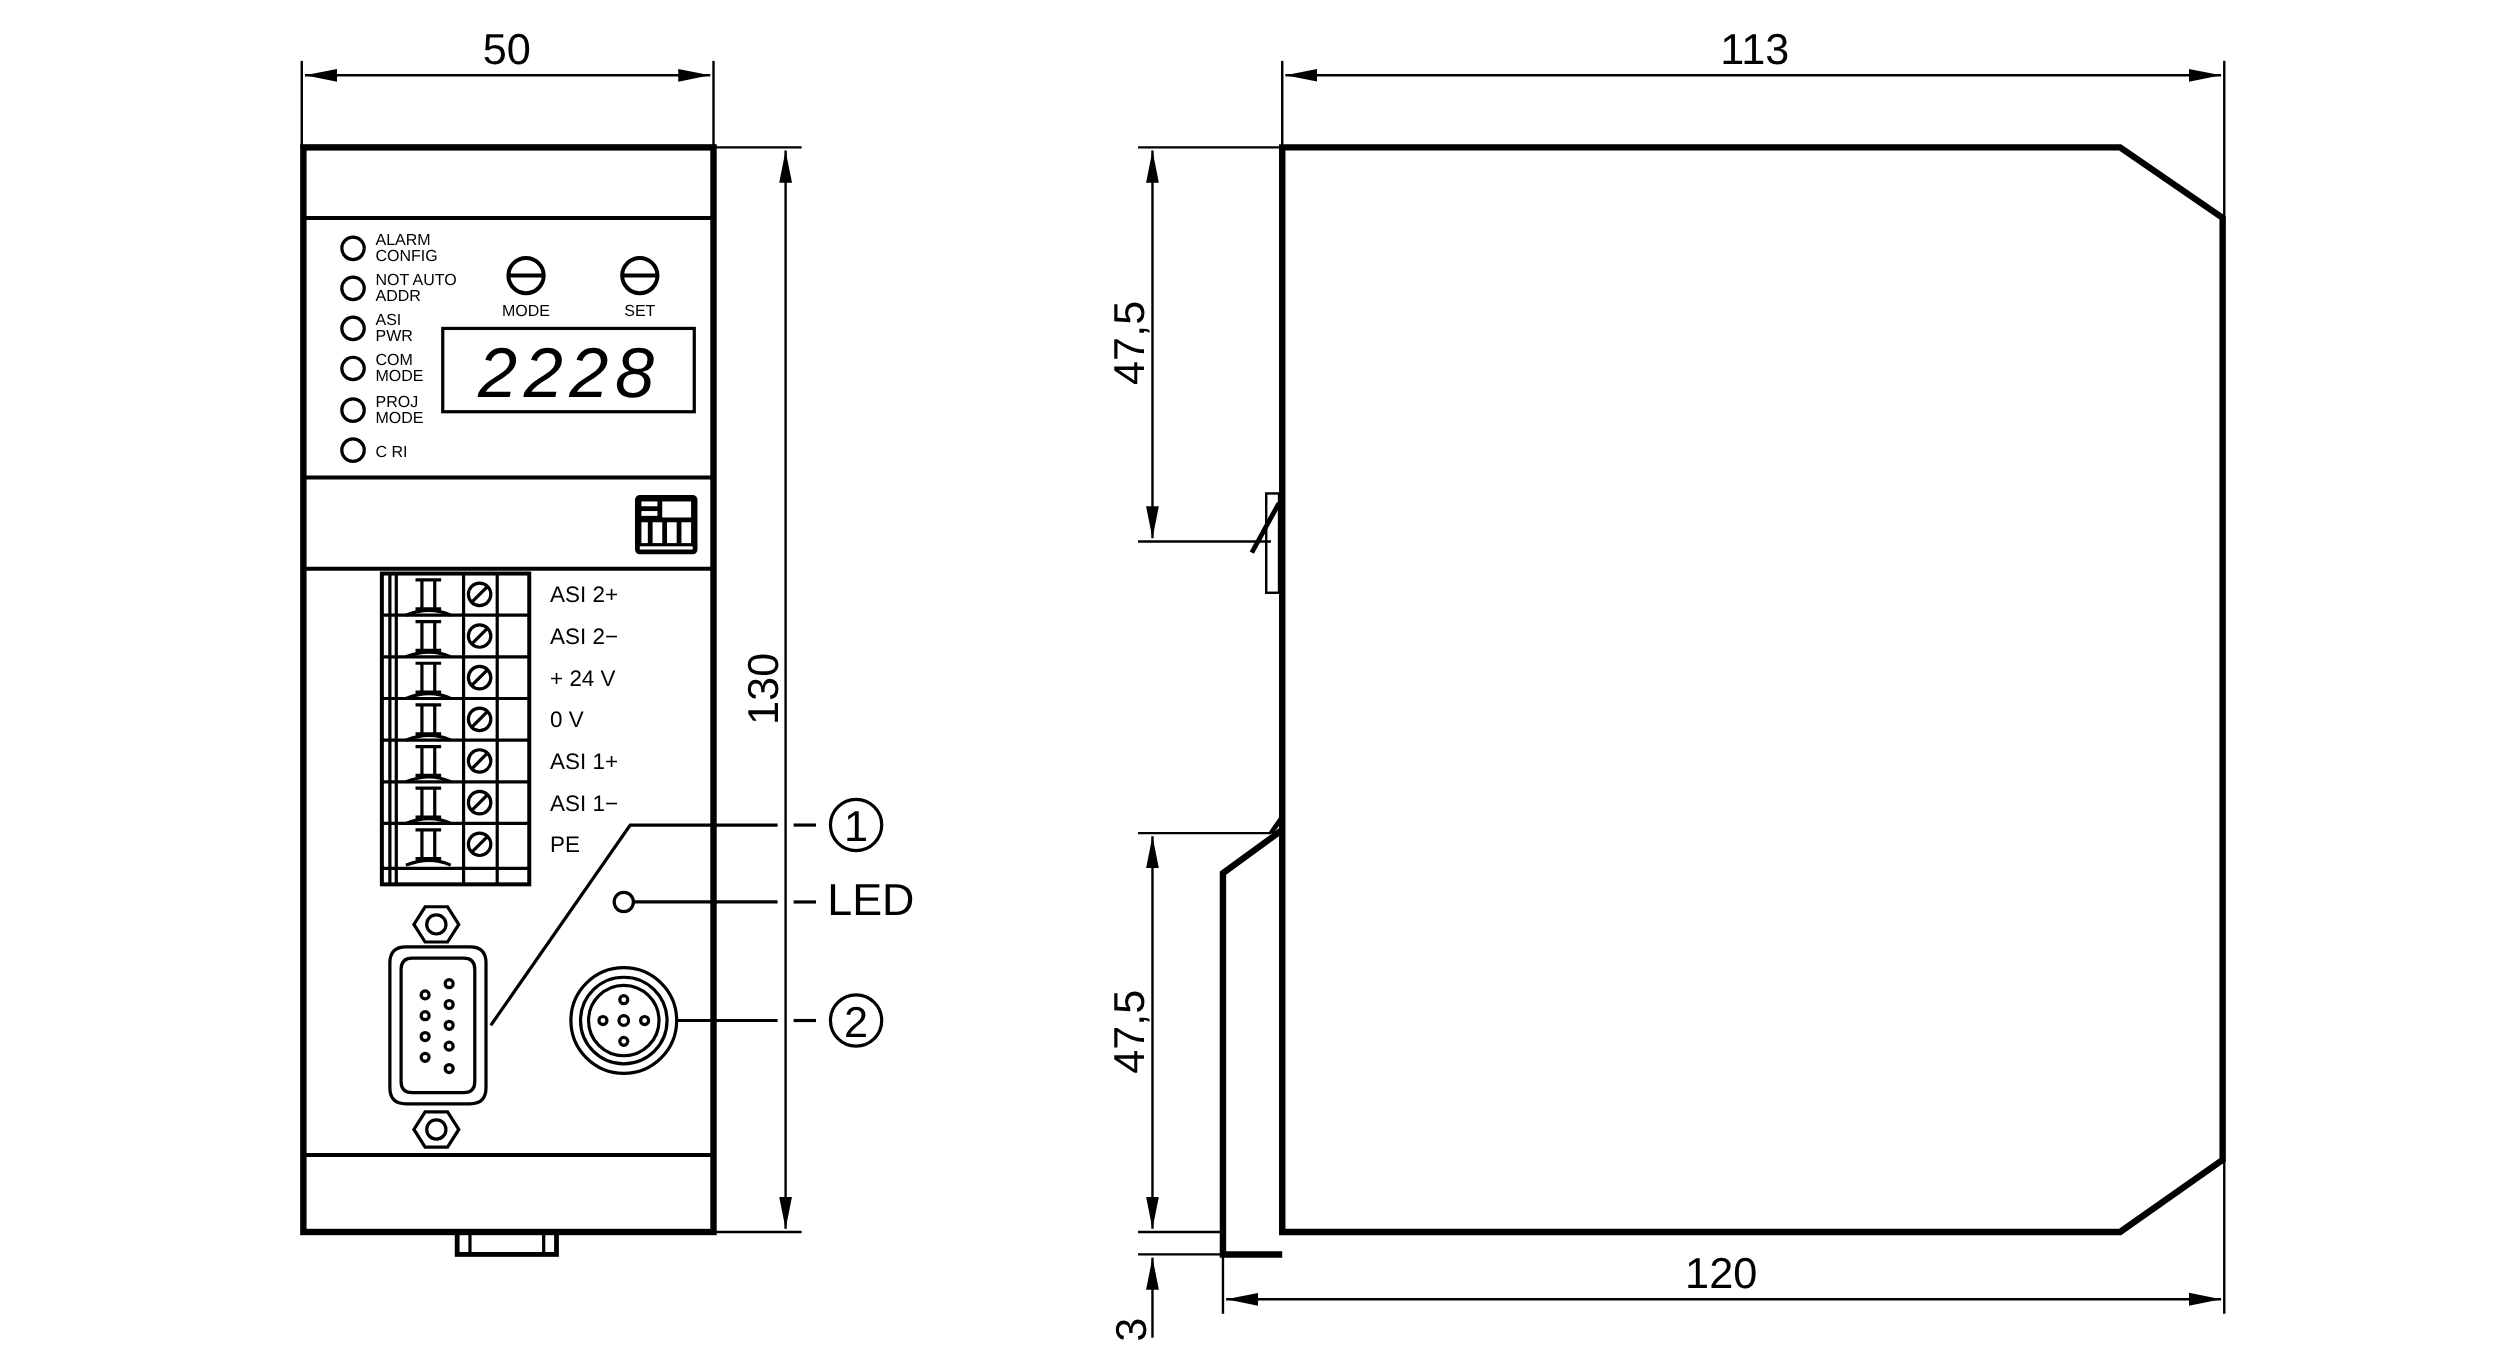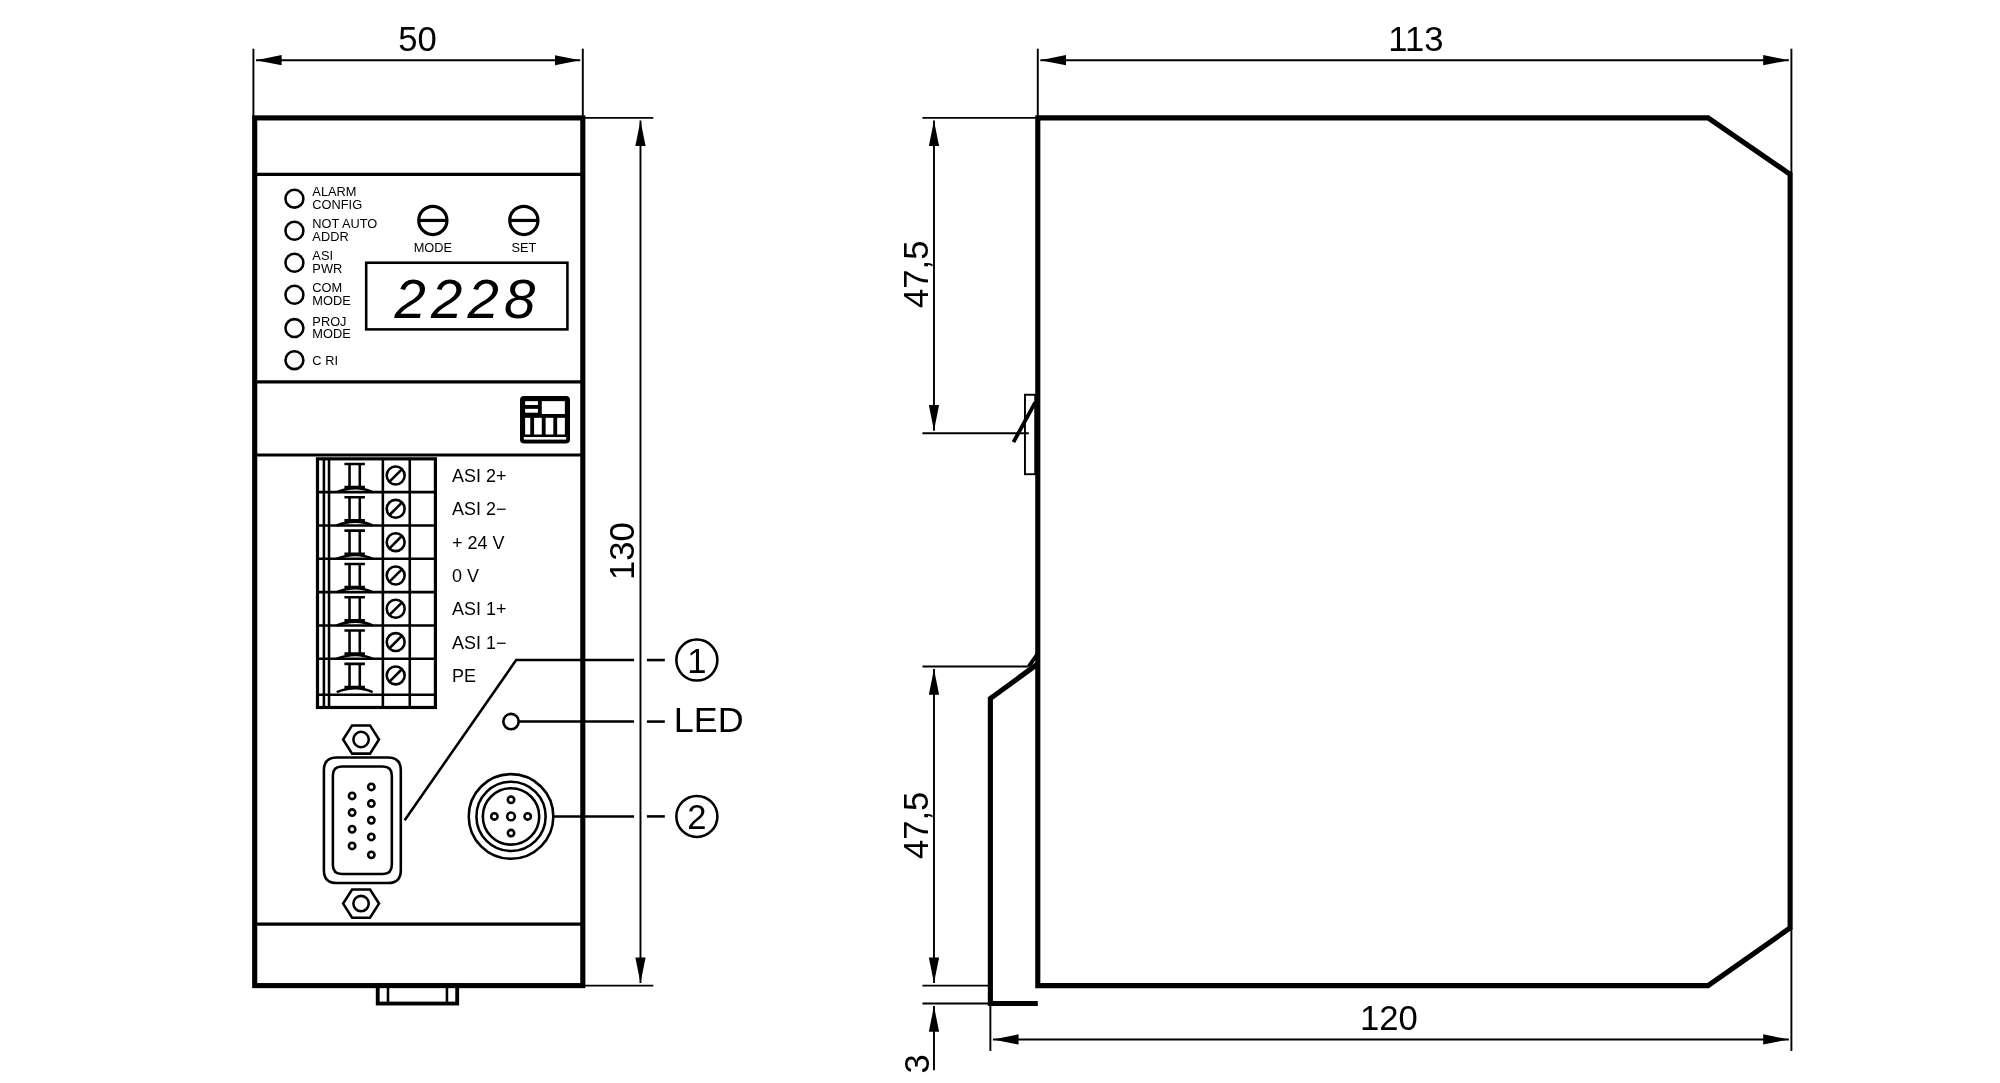--- a/index.html
+++ b/index.html
@@ -1,17 +1,17 @@
 <!DOCTYPE html>
 <html><head>
 <meta charset="utf-8">
 <style>
   html,body{margin:0;padding:0;background:#ffffff;}
   body{width:2000px;height:1083px;overflow:hidden;font-family:"Liberation Sans",sans-serif;}
-  #drawing{position:absolute;left:16px;top:0;width:1600px;height:1083px;}
+  #drawing{position:absolute;left:4px;top:0;width:1600px;height:1083px;}
   svg text{font-family:"Liberation Sans",sans-serif;fill:#000;}
   .dim{font-size:27px;}
   .lbl{font-size:14px;}
   .small{font-size:10px;}
   .callout{font-size:28px;}
 </style>
 </head>
 <body>
 
 <div id="drawing">

